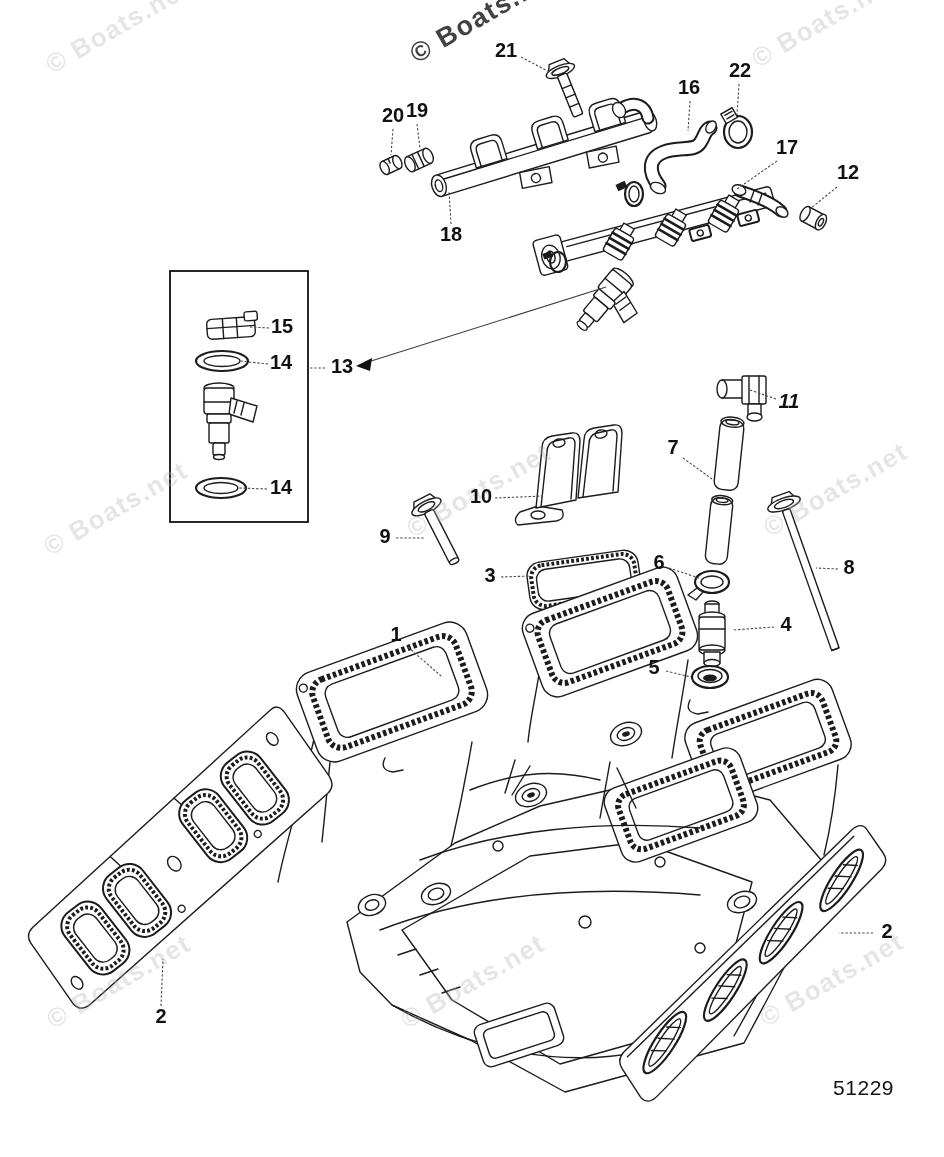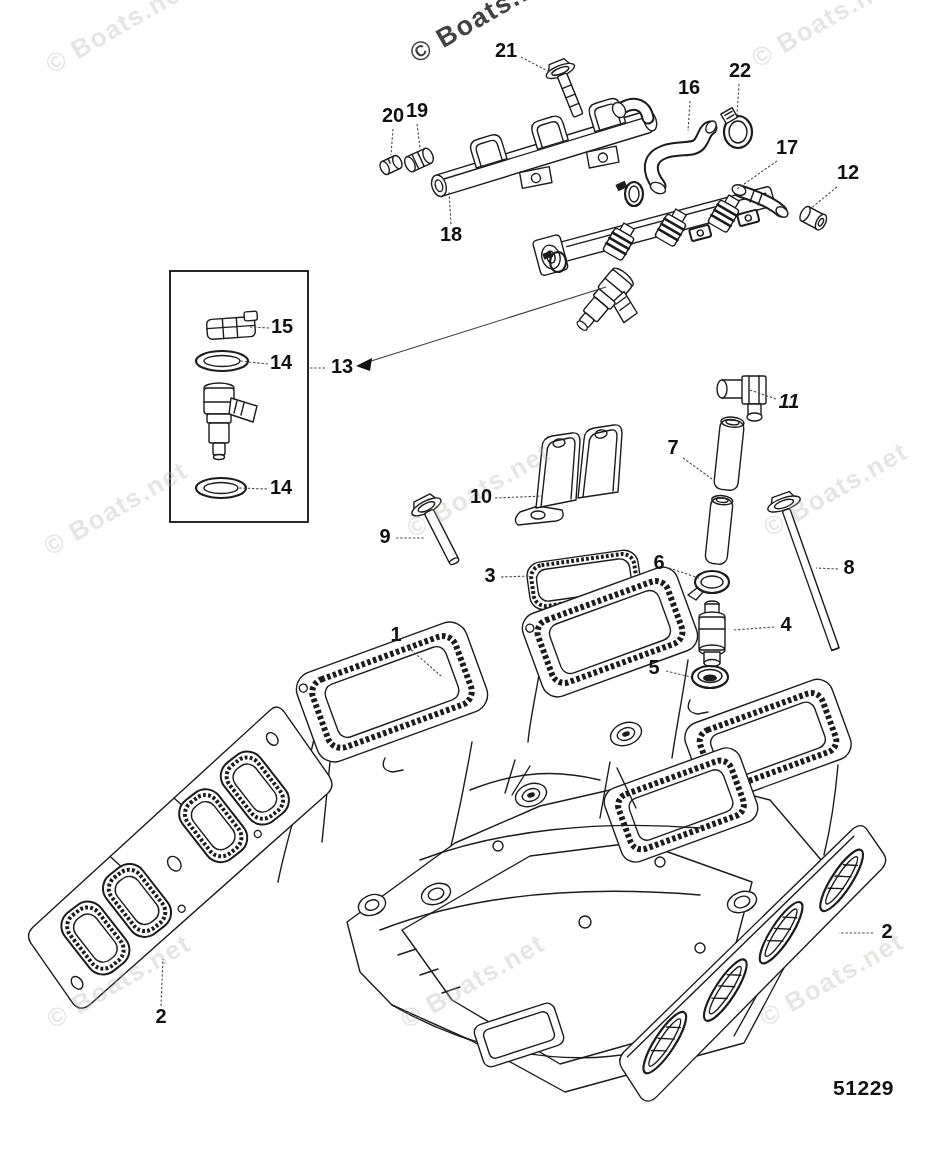--- a/index.html
+++ b/index.html
@@ -25,21 +25,21 @@
   .leader-solid{stroke:#3c3c3c;stroke-width:1.1;fill:none}
   .arrowhead{fill:#111;stroke:none}
   .callout{font-weight:bold;font-size:20px;fill:#111;text-anchor:middle;dominant-baseline:middle;
            font-family:"Liberation Sans",sans-serif}
   .callout.italic{font-style:italic}
   .wm{font-weight:bold;font-size:26px;letter-spacing:1.5px;text-anchor:middle;
       font-family:"Liberation Sans",sans-serif}
   .wm-light{fill:#aeb4ac;opacity:0.32}
   .wm-dark{fill:#333333;opacity:0.92;font-size:27px}
   .drawing-number{position:absolute;left:790px;top:1076px;width:104px;text-align:right;
-      font-weight:bold;font-size:21px;color:#111;letter-spacing:0.5px;}
+      font-weight:normal;font-size:21px;color:#111;letter-spacing:0.5px;}
 </style>
 </head>
 <body>
 
 <div class="stage">
 <svg id="art" width="944" height="1157" viewBox="0 0 944 1157">
 
   <g id="parts-layer">
 
     <g transform="translate(560,70) rotate(-22)">

